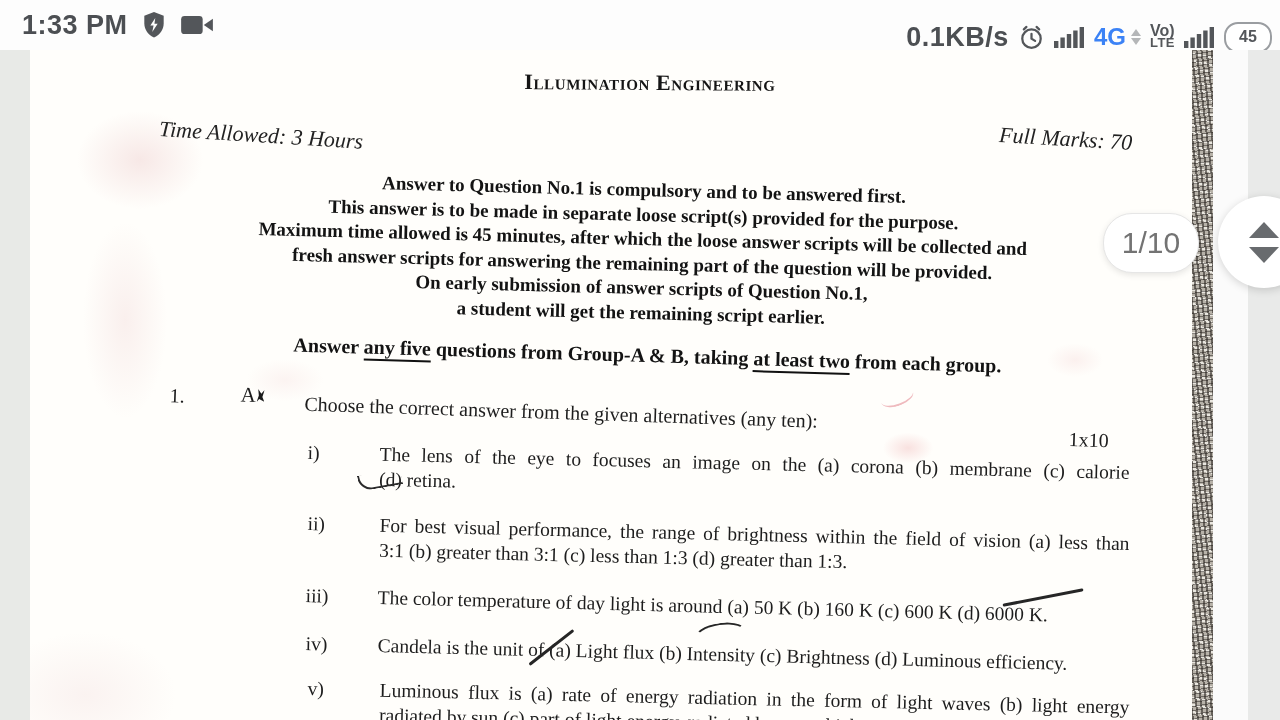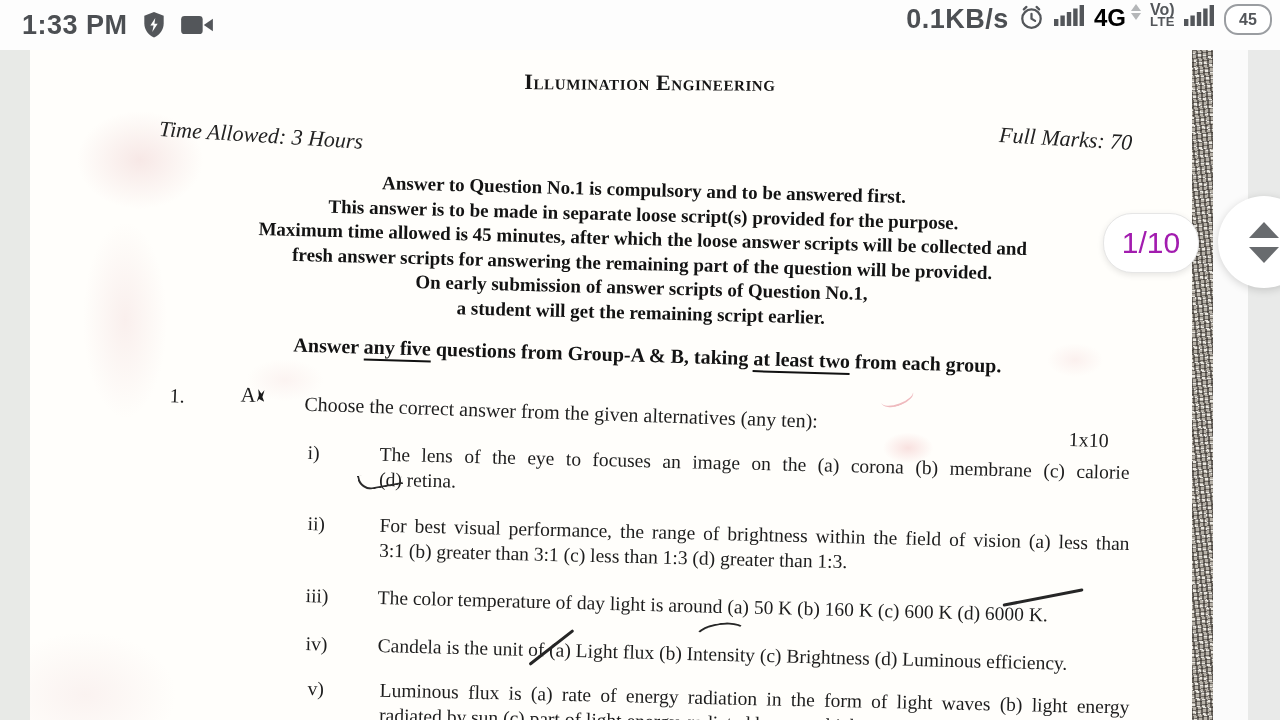--- a/index.html
+++ b/index.html
@@ -2,24 +2,24 @@
 <html><head>
 <meta charset="utf-8">
 <style>
   html,body{margin:0;padding:0;background:#ccc;}
   .screen{position:relative;width:1280px;height:720px;background:#ffffff;overflow:hidden;
           font-family:"Liberation Sans",sans-serif;}
 
   
   .statusbar{position:absolute;top:0;left:0;width:1280px;height:50px;background:#fdfdfd;color:#505356;}
   .sb-left{position:absolute;left:22px;top:0;height:50px;display:flex;align-items:center;gap:13px;}
-  .sb-right{position:absolute;right:8px;top:4px;height:50px;display:flex;align-items:flex-start;gap:9px;margin-left:29px;}
+  .sb-right{position:absolute;right:8px;top:12px;height:50px;display:flex;align-items:center;gap:9px;margin-left:29px;}
   .sb-time,.sb-speed{font-size:27px;font-weight:bold;letter-spacing:.5px;color:#4c4f53;}
   .sb-icon{display:flex;align-items:center;}
-  .net4g{font-size:24px;font-weight:bold;color:#000000;}
+  .net4g{font-size:24px;font-weight:bold;color:#3b82f6;}
   .dataarrows{display:flex;flex-direction:column;gap:2px;margin-left:-4px;}
   .dataarrows .up{width:0;height:0;border-left:5px solid transparent;border-right:5px solid transparent;border-bottom:7px solid #b4b6b8;}
   .dataarrows .dn{width:0;height:0;border-left:5px solid transparent;border-right:5px solid transparent;border-top:7px solid #b4b6b8;}
   .volte{display:flex;flex-direction:column;line-height:12px;color:#53565a;font-weight:bold;}
   .volte .t{font-size:16px;}
   .volte .b{font-size:13px;letter-spacing:.5px;}
   .battery{width:44px;height:27px;border:2.5px solid #9a9da1;border-radius:14px;display:flex;align-items:center;justify-content:center;
            font-size:16px;font-weight:bold;color:#53565a;background:#fff;}
 
   
@@ -37,21 +37,21 @@
         background-image:
           repeating-linear-gradient(83deg, rgba(35,30,26,.55) 0 2px, transparent 2px 5px),
           repeating-linear-gradient(171deg, rgba(22,18,15,.45) 0 1px, transparent 1px 4px),
           repeating-linear-gradient(12deg, rgba(250,248,242,.75) 0 2px, transparent 2px 7px);}
   .strip-rwhite{position:absolute;top:50px;left:1213px;width:35px;height:670px;background:#fbfbfb;}
   .strip-right{position:absolute;top:50px;left:1248px;width:32px;height:670px;background:#e9eae9;}
 
   
   .page-pill{position:absolute;left:1103px;top:213px;width:94px;height:58px;background:#fff;border:1px solid #e6e6e6;
              border-radius:29px;box-shadow:0 2px 6px rgba(0,0,0,.10);display:flex;align-items:center;justify-content:center;
-             font-size:30px;color:#a21caf;}
+             font-size:30px;color:#737373;}
   .scroll-handle{position:absolute;left:1218px;top:196px;width:92px;height:92px;border-radius:50%;background:#fff;
              box-shadow:0 2px 8px rgba(0,0,0,.16);display:flex;flex-direction:column;align-items:center;justify-content:center;gap:9px;}
   .tri-up{width:0;height:0;border-left:15px solid transparent;border-right:15px solid transparent;border-bottom:16px solid #686b6e;}
   .tri-dn{width:0;height:0;border-left:15px solid transparent;border-right:15px solid transparent;border-top:16px solid #686b6e;}
 
   
   .doc{position:absolute;inset:0;font-family:Liberation Serif, serif;color:#1d1d1d;}
   .doc-title{position:absolute;left:400px;top:70px;width:500px;text-align:center;font-size:22px;font-weight:bold;
              font-variant:small-caps;letter-spacing:.6px;transform:rotate(.4deg);color:#151515;}
   .time-allowed{position:absolute;left:160px;top:116px;font-size:22px;font-style:italic;transform:rotate(3.6deg);transform-origin:left top;color:#222;}

